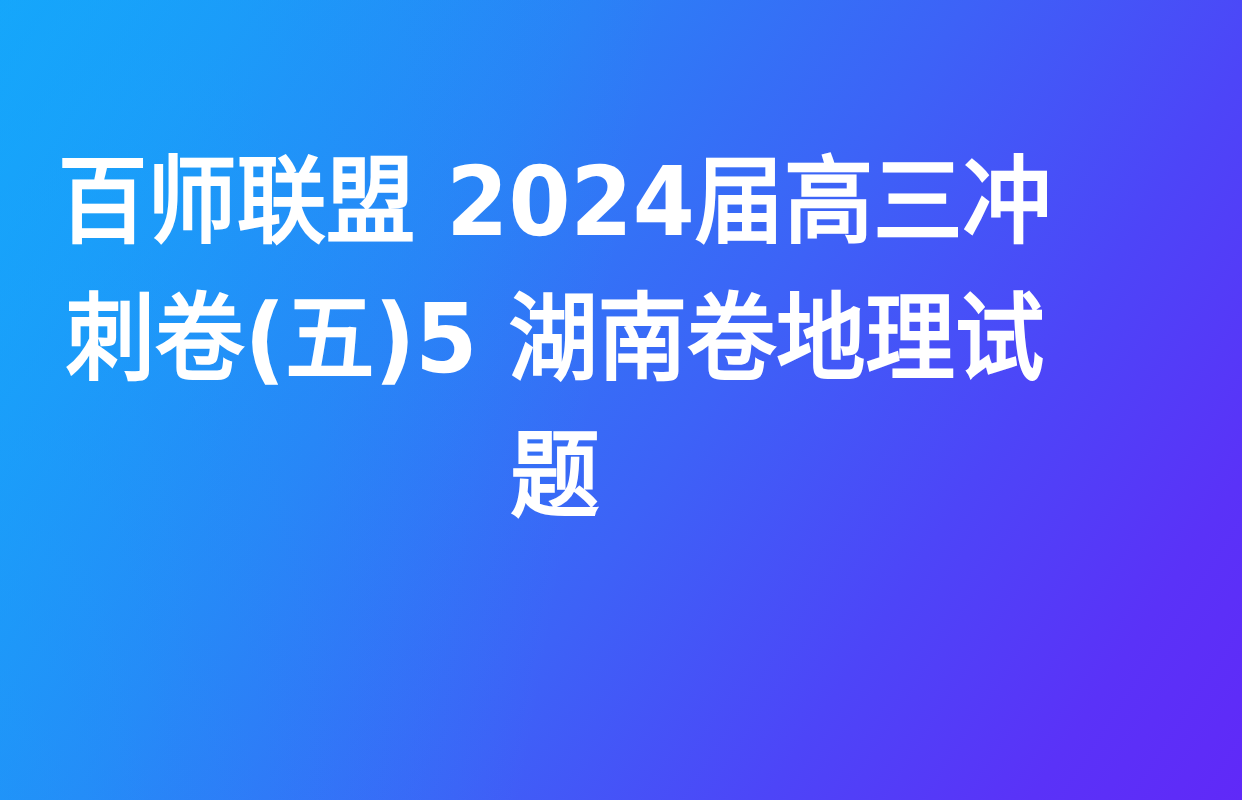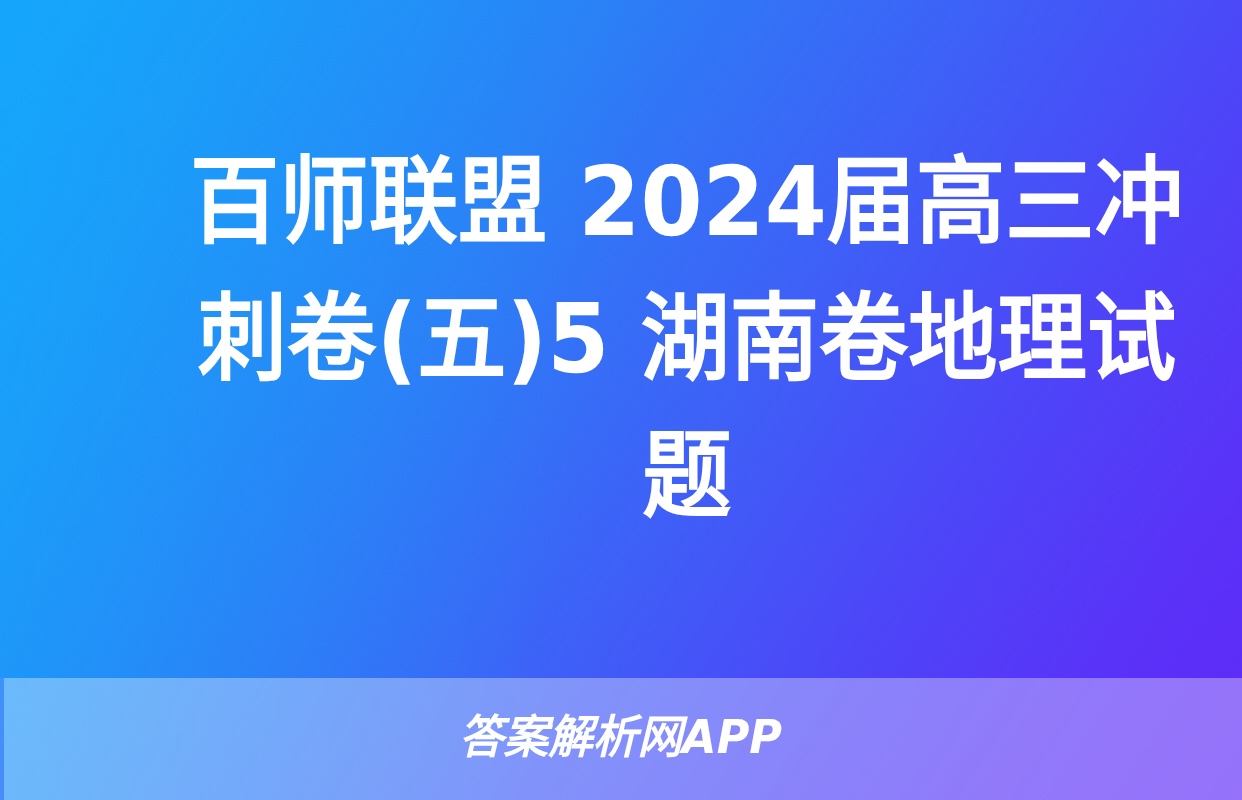--- a/index.html
+++ b/index.html
@@ -44,21 +44,21 @@
 
   
   .title-area {
     position: absolute;
     left: 0;
     top: 0;
     width: 1242px;
     height: 678px;
     display: flex;
     align-items: center;
-    justify-content: flex-end;
+    justify-content: flex-start;
     z-index: 2;
   }
 
   .title-text {
     width: 1110px;
     margin: 0;
     padding: 0;
     text-align: center;
     color: #FFFFFF;
     font-family: "DejaVu Sans", "Liberation Sans", sans-serif;
@@ -114,18 +114,14 @@
 </style>
 </head>
 <body>
 
 <div id="poster">
 
   <div class="title-area">
     <h1 class="title-text">百师联盟 2024届高三冲刺卷(五)5 湖南卷地理试题</h1>
   </div>
 
-  <div class="footer-band">
-    <span class="footer-edge-left"></span>
-    <p class="footer-text">答案解析网APP</p>
-  </div>
 
 </div>
 
 </body></html>

